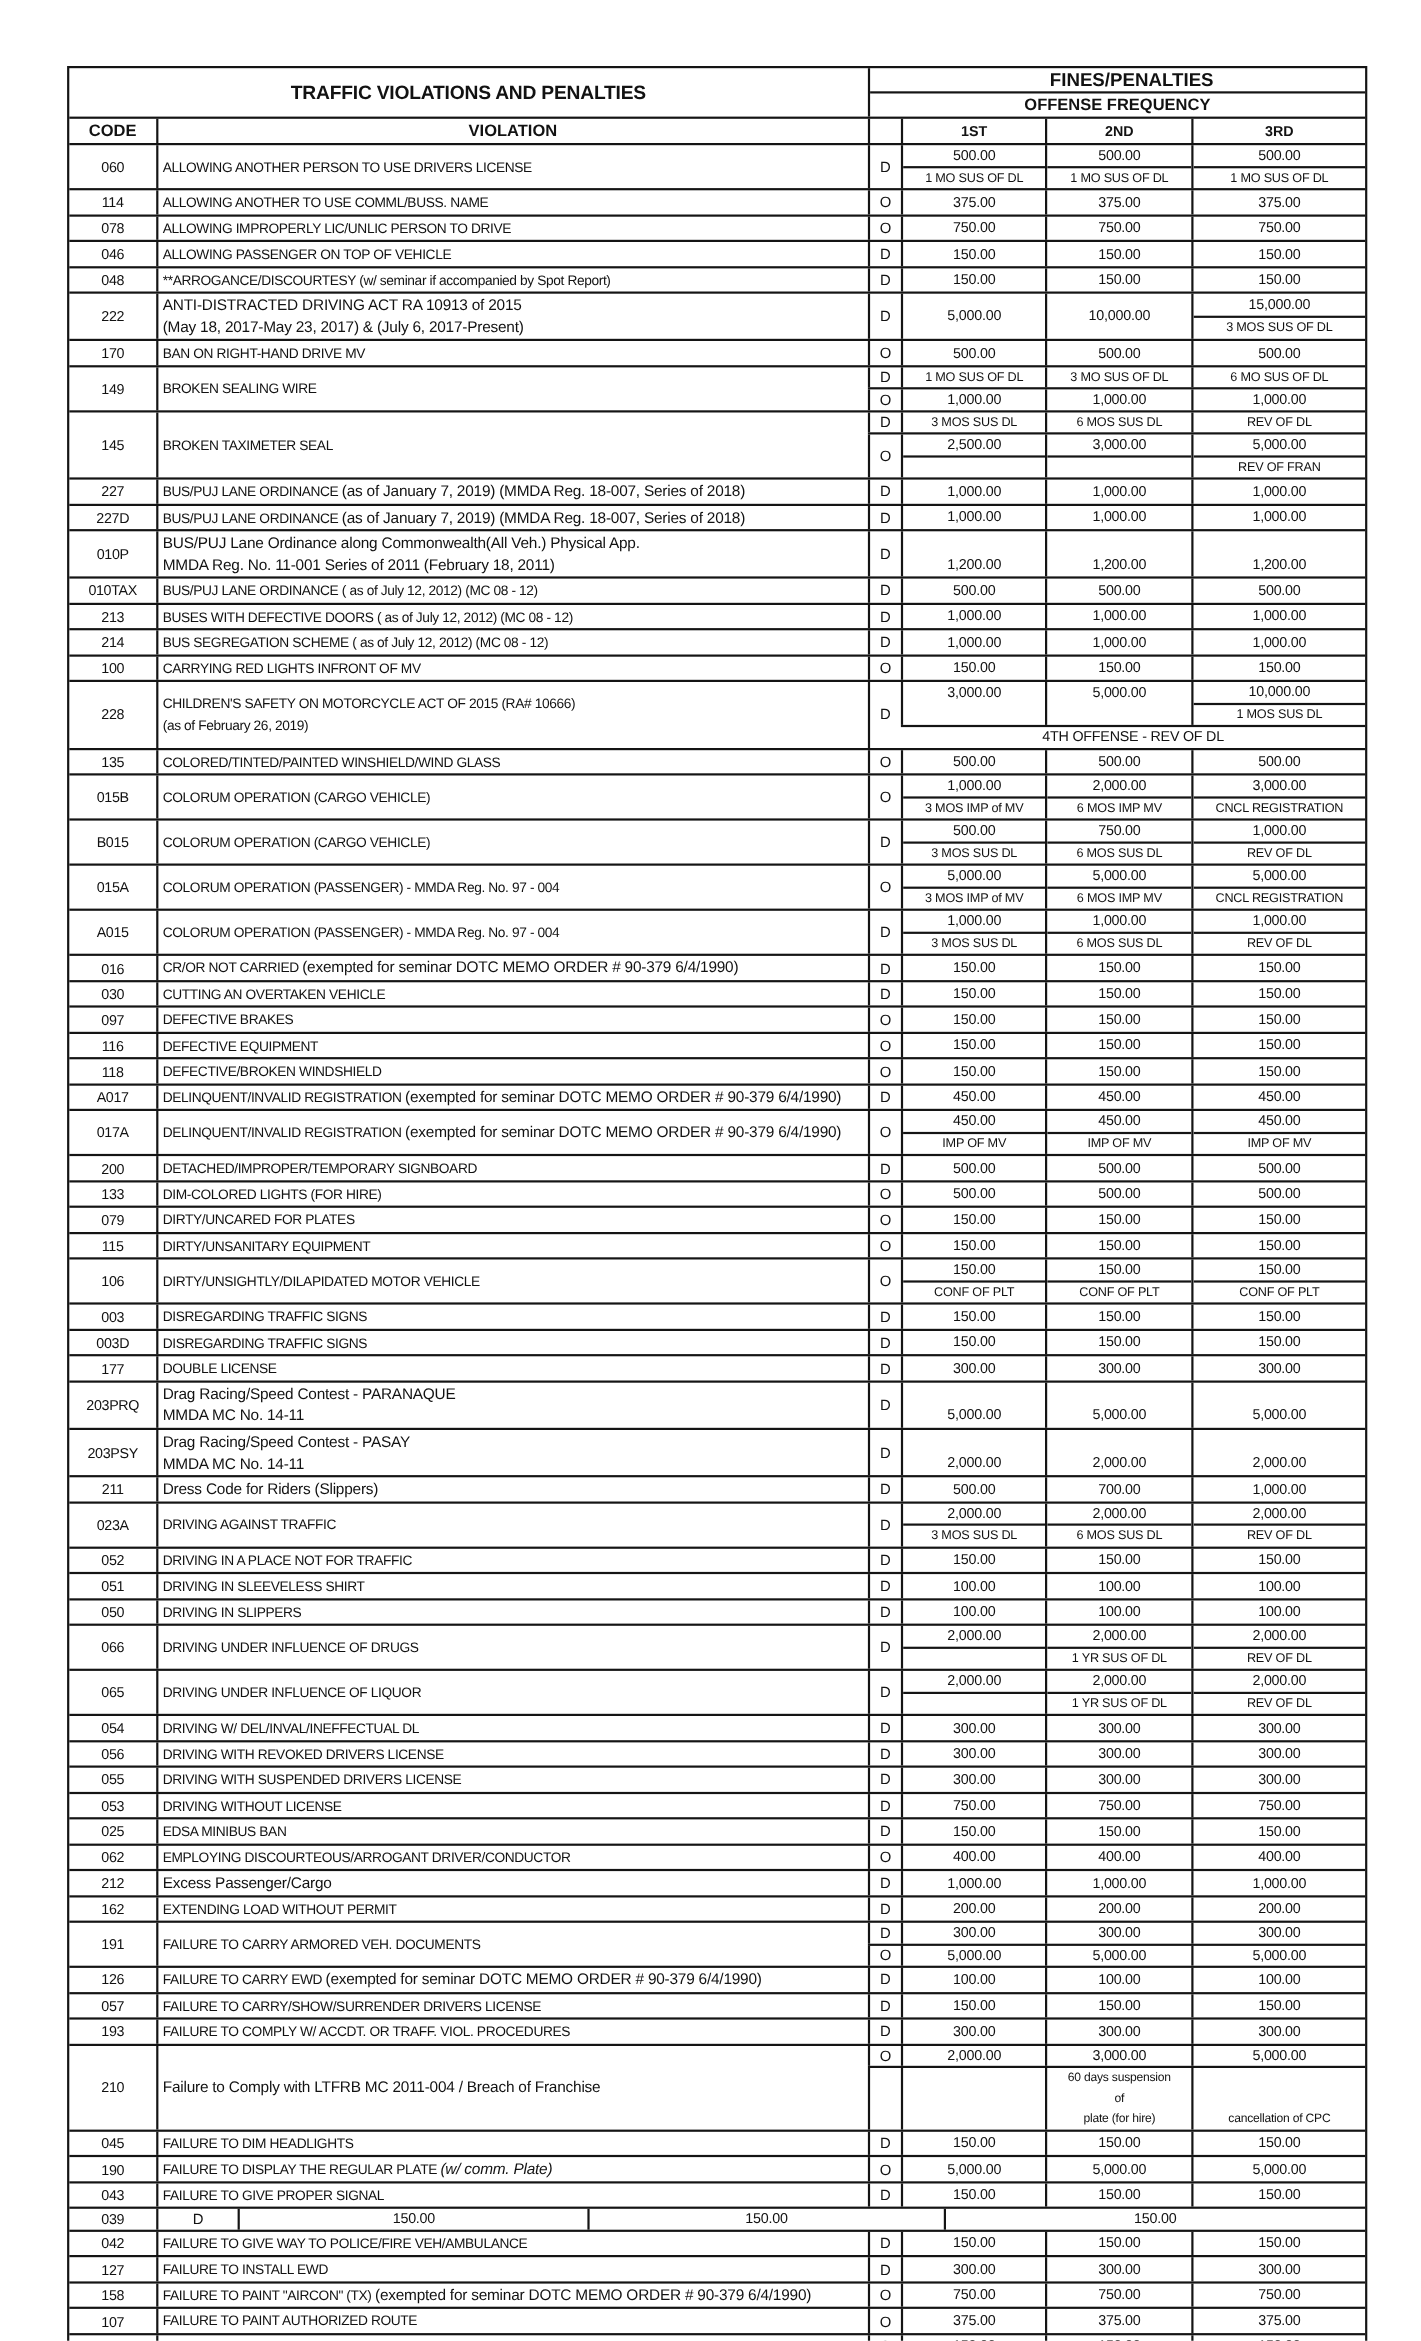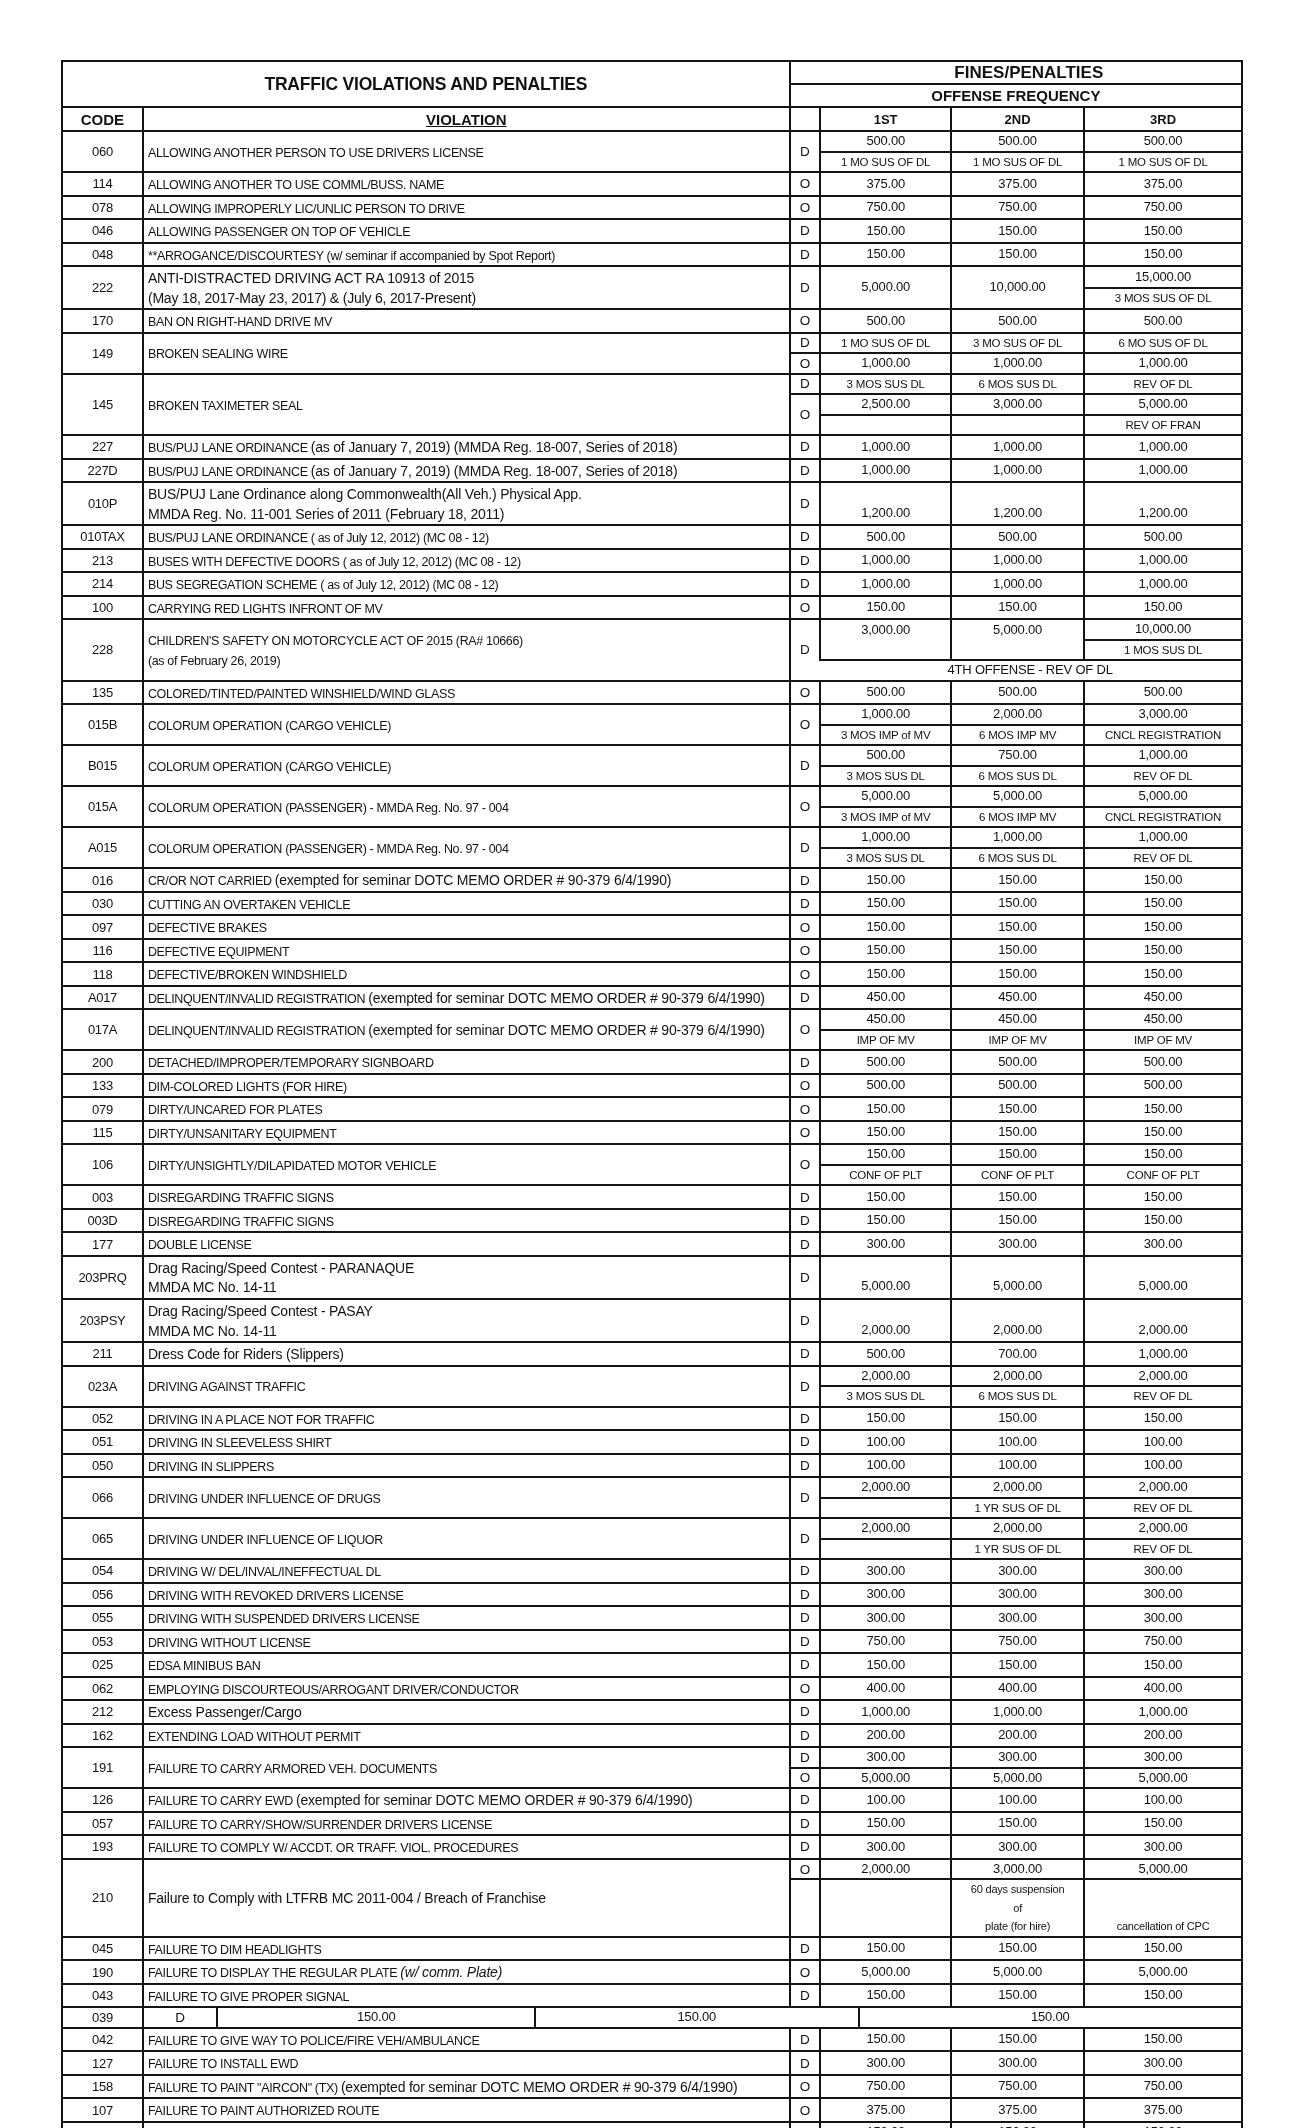--- a/index.html
+++ b/index.html
@@ -19,21 +19,21 @@
   }
   .hdr-right{flex:1;border-left:2px solid #141414;display:flex;flex-direction:column;}
   .hrow{display:flex;align-items:center;justify-content:center;font-weight:bold;}
   .hr-fines{height:21px;border-bottom:2px solid #141414;font-size:17px;padding-left:26px;}
   .hr-off{height:21px;font-size:15px;}
   .hdr-cols{display:flex;height:22px;font-weight:bold;}
   .hc{display:flex;align-items:center;justify-content:center;border-left:2px solid #141414;box-sizing:border-box;}
   .hc.first{border-left:none;}
   .hc-big{font-size:15px;}
   .hc-ord{font-size:13px;text-align:center;}
-  .w-code{width:6.7%;}.w-viol{width:54.9%;text-decoration:underline;}.w-do{width:2.6%;}
+  .w-code{width:6.7%;}.w-viol{width:54.9%;}.w-do{width:2.6%;}
   .w-1{width:11.1%;}.w-2{width:11.3%;}.w-3{width:13.4%;}
   
   .trow{display:flex;border-top:2px solid #141414;align-items:stretch;}
   .code{width:6.7%;display:flex;align-items:center;justify-content:center;
         font-size:13px;letter-spacing:-0.3px;box-sizing:border-box;}
   .viol{width:54.9%;border-left:2px solid #141414;display:flex;flex-direction:column;
         justify-content:center;padding:1px 0 1px 4px;box-sizing:border-box;overflow:hidden;}
   .vline{line-height:1.22;white-space:nowrap;}
   .st-n{font-size:12.5px;letter-spacing:-0.35px;}
   .st-s{font-size:14px;letter-spacing:-0.2px;}

